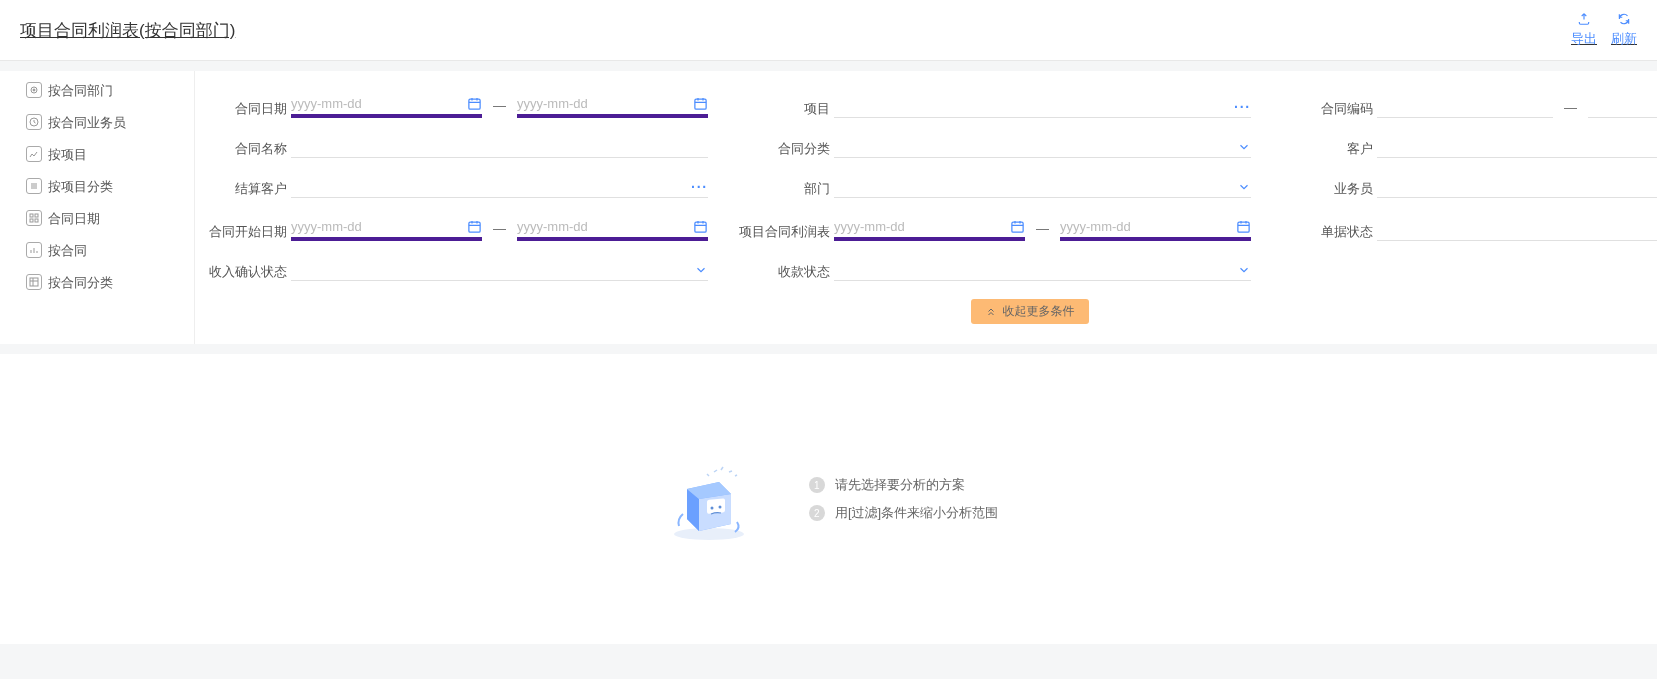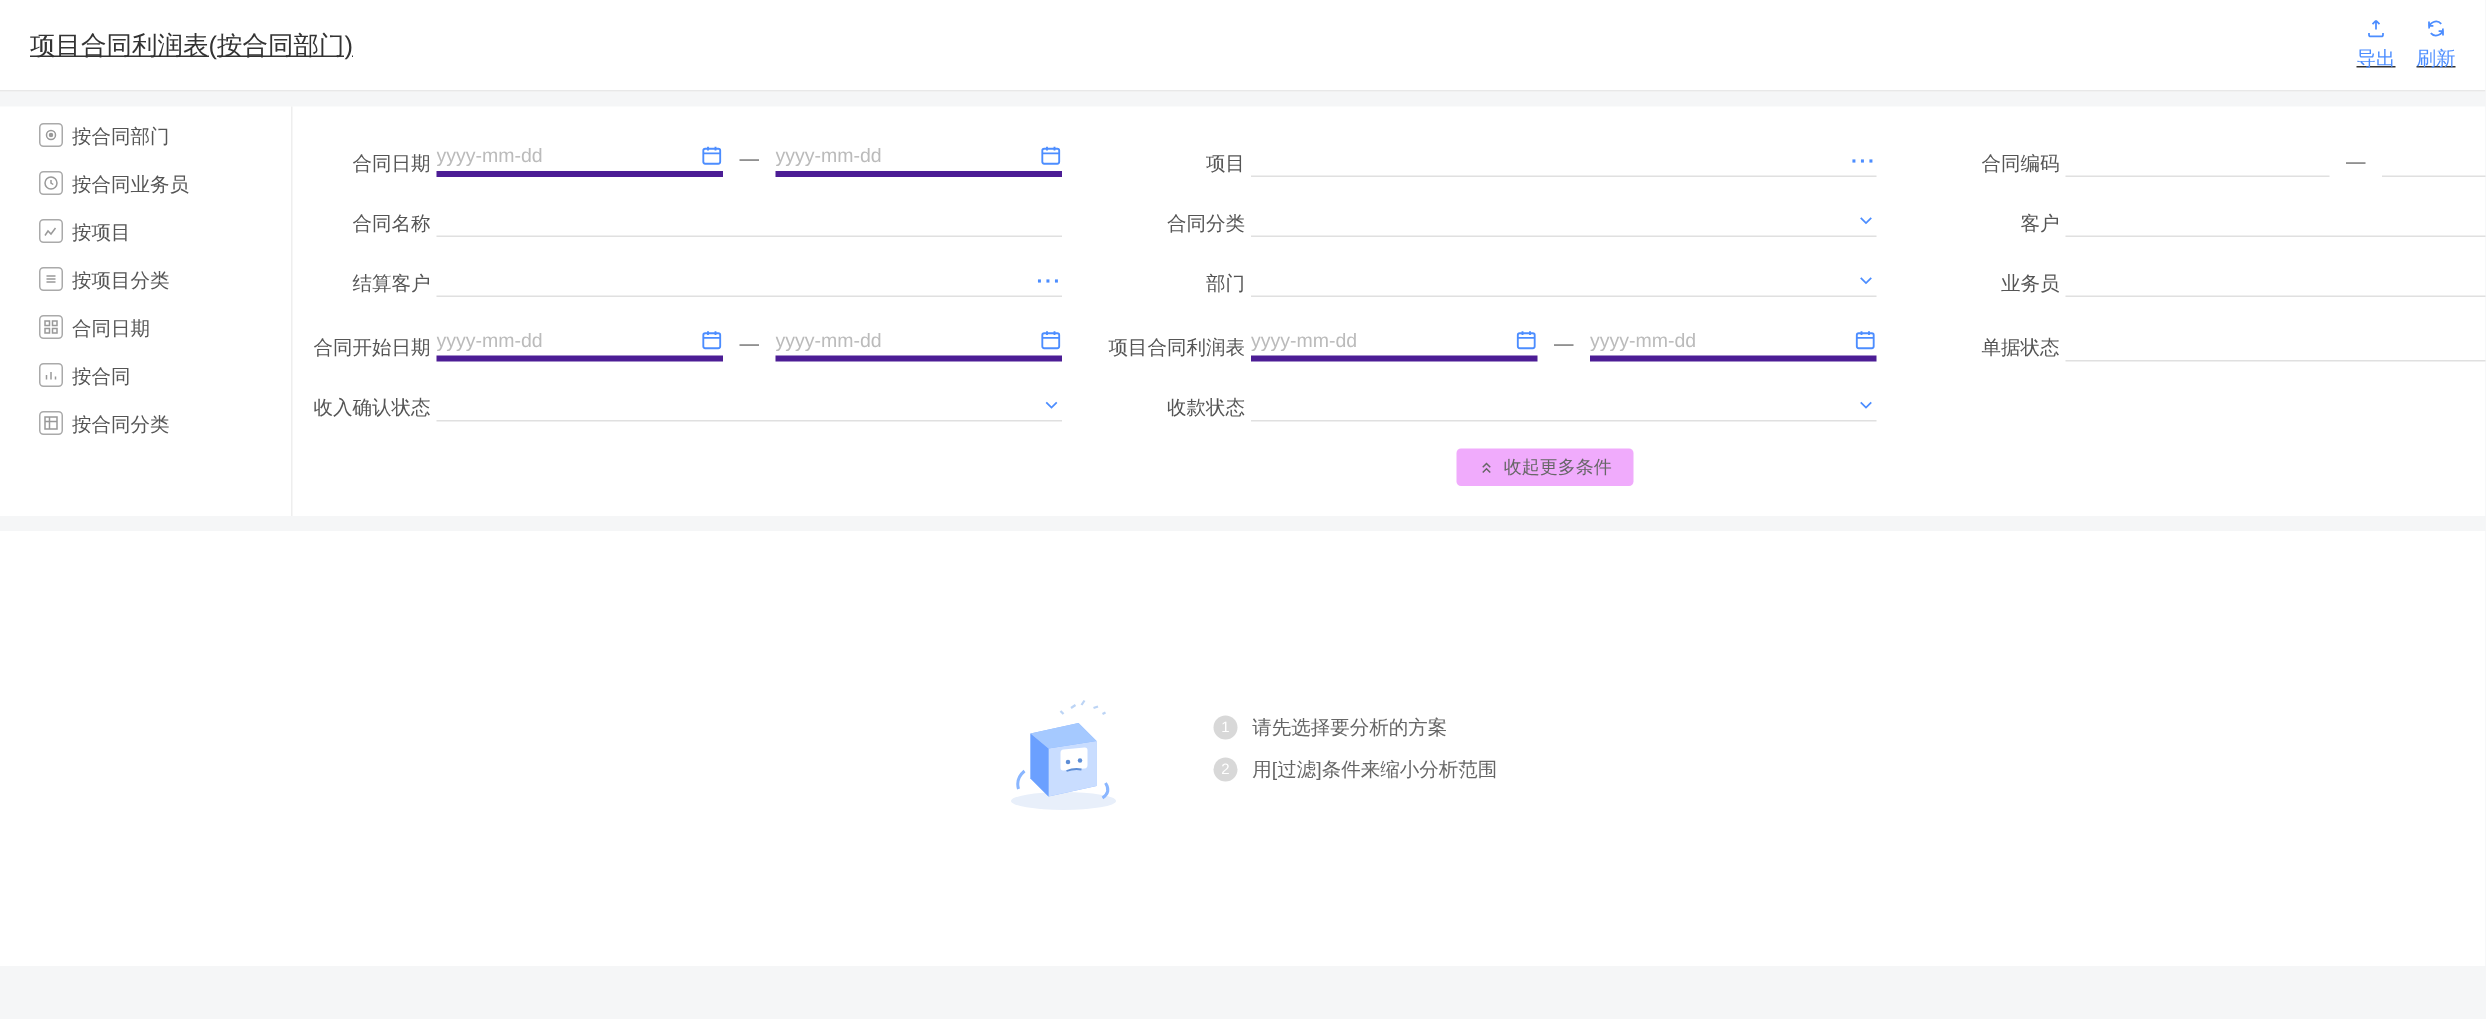--- a/index.html
+++ b/index.html
@@ -220,21 +220,21 @@
       font-size: 14px;
     }
     .collapse-bar-wrap {
       text-align: center;
       margin-top: 12px;
     }
     .collapse-bar {
       display: inline-flex;
       align-items: center;
       gap: 6px;
-      background: #f0abfc;
+      background: #fdba74;
       border-radius: 3px;
       padding: 4px 14px;
       color: #666;
       cursor: pointer;
       font-size: 12px;
     }
     .empty-state {
       background: #fff;
       margin-top: 10px;
       padding: 100px 20px;

